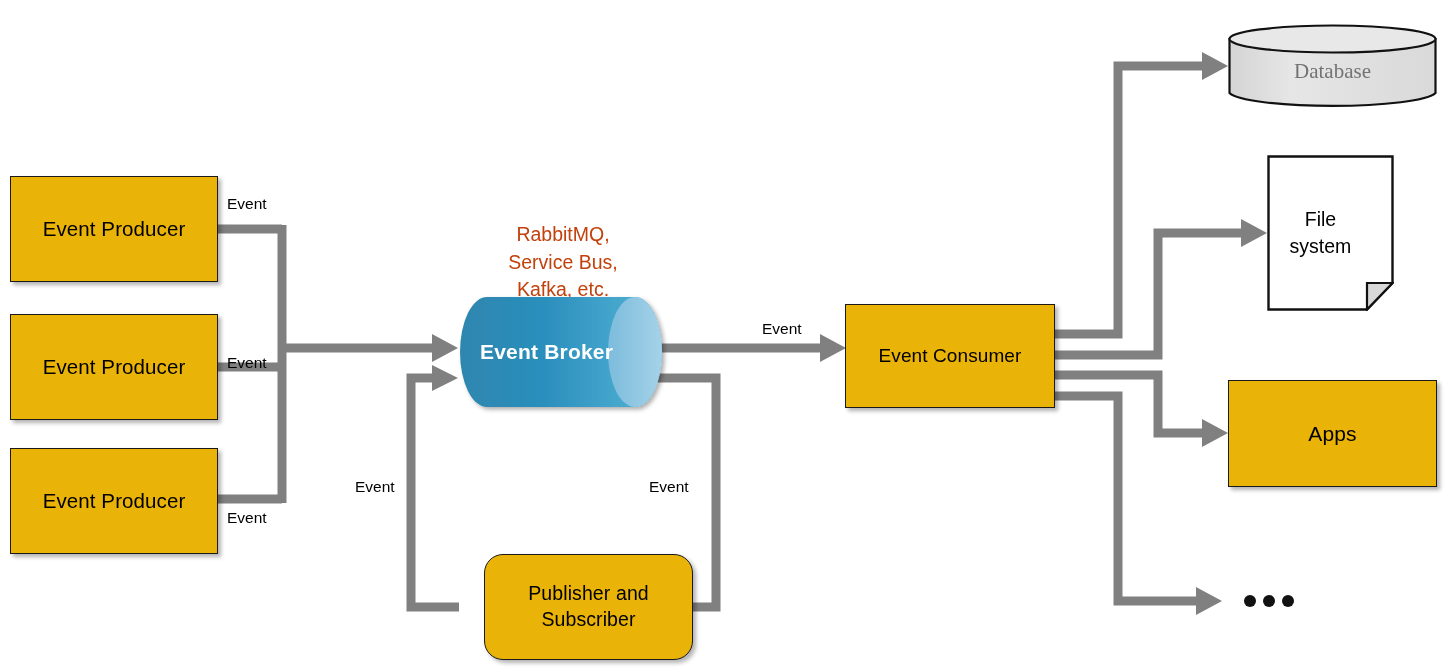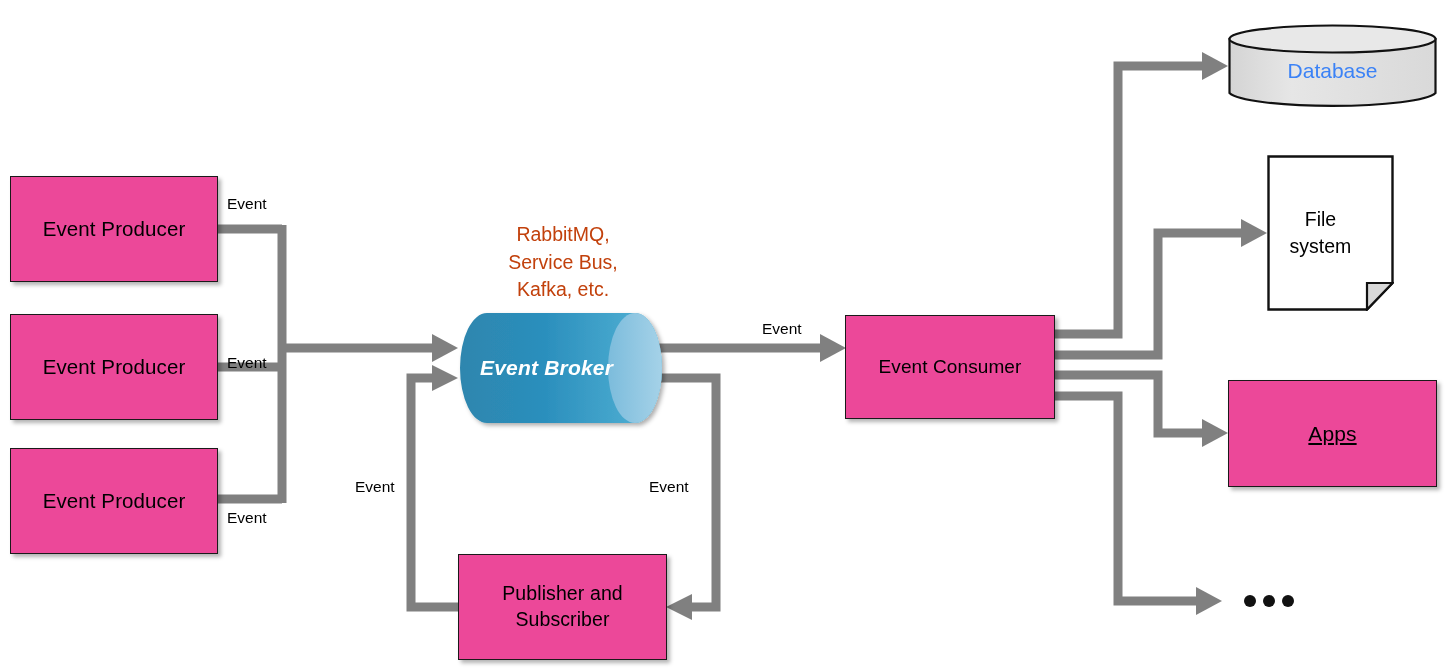--- a/index.html
+++ b/index.html
@@ -21,42 +21,42 @@
   .node {
     position: absolute;
     box-sizing: border-box;
     display: flex;
     align-items: center;
     justify-content: center;
     text-align: center;
   }
   
   .rect {
-    background: #ec4899;
+    background: #eab308;
     border: 1.6px solid #1a1a1a;
     box-shadow: 3px 3px 4px rgba(0,0,0,0.30);
   }
   .rect-label {
     color: #000000;
     font-size: 20px;
     line-height: 1.32;
     letter-spacing: 0.1px;
   }
   
   .producer { width: 208px; height: 106px; }
   .producer .rect-label { font-size: 20.5px; }
   
   .consumer { width: 210px; height: 104px; }
   .consumer .rect-label { font-size: 19px; }
   
   .pubsub { width: 209px; height: 106px; }
   .pubsub .rect-label { font-size: 19.5px; }
   
   .apps { width: 209px; height: 107px; }
-  .apps .rect-label { font-size: 21px; text-decoration: underline; }
+  .apps .rect-label { font-size: 21px; }
 
   
   .broker {
     width: 205px;
     height: 110px;
   }
   .broker svg { position: absolute; inset: 0; overflow: visible; }
   .broker .broker-text {
     position: relative;
     z-index: 3;
@@ -66,23 +66,24 @@
     letter-spacing: 0.2px;
     margin-right: 26px;
   }
 
   
   .database { width: 209px; height: 84px; }
   .database svg { position: absolute; inset: 0; }
   .database .db-text {
     position: relative;
     z-index: 3;
-    color: #3b82f6;
+    color: #737373;
     font-size: 21px;
     margin-top: 10px;
+    font-family: Liberation Serif, serif;
   }
 
   
   .filesystem { width: 107px; height: 156px; }
   .filesystem svg { position: absolute; inset: 0; }
   .filesystem .fs-text {
     position: relative;
     z-index: 3;
     color: #000000;
     font-size: 19.5px;
@@ -204,42 +205,42 @@
   </div>
 
   <div class="edge-label" style="left:227px; top:195px;">Event</div>
   <div class="edge-label" style="left:227px; top:354px;">Event</div>
   <div class="edge-label" style="left:227px; top:509px;">Event</div>
 
   <div class="broker-caption" style="left:463px; top:221px; width:200px;">RabbitMQ,
 Service Bus,
 Kafka, etc.</div>
 
-  <div class="node broker" style="left:457px; top:313px;font-style:italic;">
+  <div class="node broker" style="left:457px; top:297px;">
     <svg viewBox="0 0 205 110" width="205" height="110" preserveAspectRatio="none">
       <g filter="url(#softshadow)">
 
         <path d="M 30,0 L 178,0 A 27,55 0 0 1 178,110 L 30,110 A 27,55 0 0 1 30,0 Z" fill="url(#brokerGrad)"></path>
 
         <ellipse cx="178" cy="55" rx="27" ry="55" fill="url(#capGrad)"></ellipse>
       </g>
     </svg>
     <span class="broker-text">Event Broker</span>
   </div>
 
   <div class="edge-label" style="left:762px; top:320px;">Event</div>
 
   <div class="edge-label" style="left:355px; top:478px;">Event</div>
   <div class="edge-label" style="left:649px; top:478px;">Event</div>
 
-  <div class="node rect consumer" style="left:845px; top:315px;">
+  <div class="node rect consumer" style="left:845px; top:304px;">
     <span class="rect-label">Event Consumer</span>
   </div>
 
-  <div class="node rect pubsub" style="left:458px; top:554px;">
+  <div class="node rect pubsub" style="left:484px; top:554px;border-radius:19px;">
     <span class="rect-label" style="white-space: pre-line;">Publisher and
 Subscriber</span>
   </div>
 
   <div class="node database" style="left:1228px; top:24px;">
     <svg viewBox="0 0 209 84" width="209" height="84" preserveAspectRatio="none">
       <path d="M 1.5,15 L 1.5,69 A 104,15 0 0 0 207.5,69 L 207.5,15 Z" fill="url(#dbGrad)" stroke="#111111" stroke-width="2.2"></path>
       <ellipse cx="104.5" cy="15" rx="103" ry="13.5" fill="#e8e8e8" stroke="#111111" stroke-width="2.2"></ellipse>
     </svg>
     <span class="db-text">Database</span>

